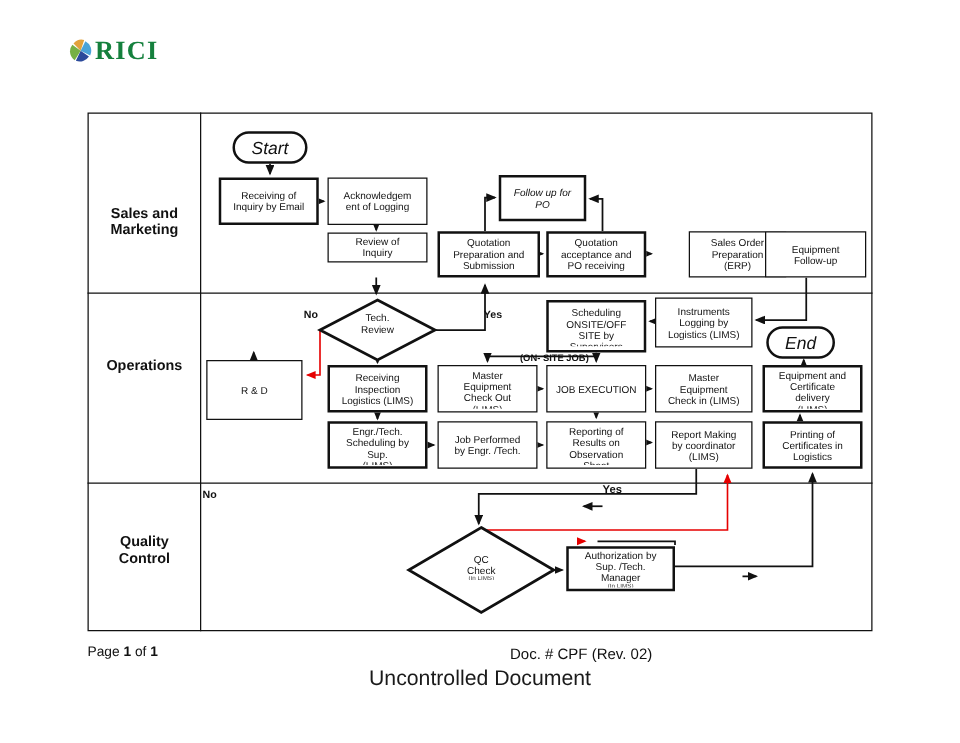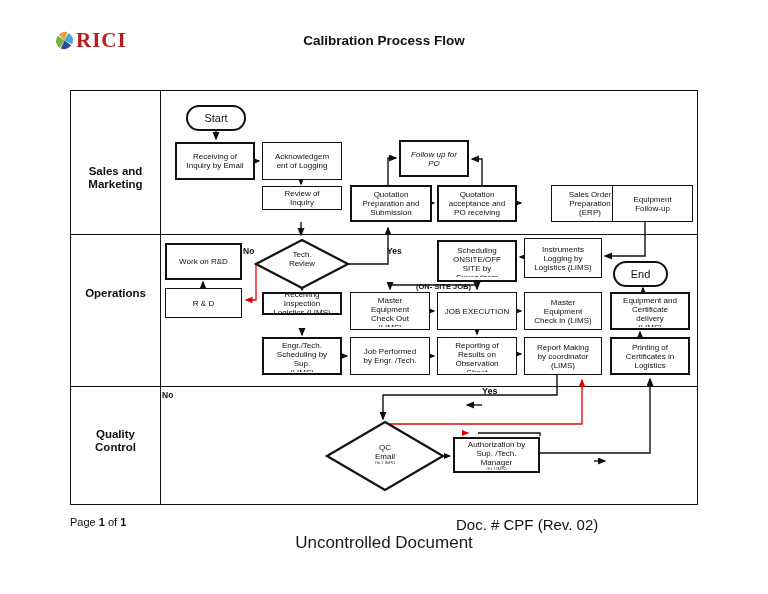--- a/index.html
+++ b/index.html
@@ -20,42 +20,42 @@
   #lane-sales{top:165px;}
   #lane-ops{top:287px;}
   #lane-qc{top:428px;}
 
   
   #wires{position:absolute;left:0;top:0;width:768px;height:594px;}
 
   
   .node{position:absolute;box-sizing:border-box;background:#fff;border:1px solid #111;display:flex;flex-direction:column;align-items:center;justify-content:center;text-align:center;font-size:8px;line-height:9px;white-space:pre-line;padding:1px 2px;overflow:hidden;}
   .b2{border-width:2px;}
-  .pill{border-radius:13px;font-size:11px;}
+  .pill{border-radius:13px;font-size:14px;font-style:italic;}
   .clipline{display:block;height:4px;overflow:hidden;line-height:9px;font-size:8px;width:100%;text-align:center;}
   .subtiny{display:block;height:3px;overflow:hidden;line-height:5px;font-size:5px;width:100%;text-align:center;color:#333;}
   .dtext{position:absolute;text-align:center;font-size:8px;line-height:9px;white-space:pre-line;}
 
   
   #n-start{left:186px;top:105px;width:60px;height:26px;}
   #n-receiving{left:175px;top:142px;width:80px;height:38px;}
   #n-ack{left:262px;top:142px;width:80px;height:38px;}
   #n-followup-po{left:399px;top:140px;width:70px;height:37px;font-style:italic;}
   #n-review{left:262px;top:186px;width:80px;height:24px;}
   #n-quote-prep{left:350px;top:185px;width:82px;height:37px;}
   #n-quote-accept{left:437px;top:185px;width:80px;height:37px;}
   #n-sales-order{left:524px;top:185px;width:78px;height:37px;margin-left:27px;}
   #n-equip-followup{left:612px;top:185px;width:81px;height:37px;}
   #n-work-rd{left:165px;top:243px;width:77px;height:37px;}
-  #n-rd{left:165px;top:288px;width:77px;height:30px;}
+  #n-rd{left:165px;top:288px;width:77px;height:48px;}
   #t-tech-review{left:272px;top:250px;width:60px;}
   #n-scheduling{left:437px;top:240px;width:80px;height:42px;}
   #n-instruments{left:524px;top:238px;width:78px;height:40px;}
   #n-end{left:613px;top:261px;width:55px;height:26px;}
-  #n-recv-inspect{left:262px;top:292px;width:80px;height:23px;}
+  #n-recv-inspect{left:262px;top:292px;width:80px;height:38px;}
   #n-master-out{left:350px;top:292px;width:80px;height:38px;}
   #n-job-exec{left:437px;top:292px;width:80px;height:38px;}
   #n-master-in{left:524px;top:292px;width:78px;height:38px;}
   #n-equip-cert{left:610px;top:292px;width:80px;height:38px;}
   #n-engr-sched{left:262px;top:337px;width:80px;height:38px;}
   #n-job-performed{left:350px;top:337px;width:80px;height:38px;}
   #n-reporting{left:437px;top:337px;width:80px;height:38px;}
   #n-report-making{left:524px;top:337px;width:78px;height:38px;}
   #n-printing{left:610px;top:337px;width:80px;height:38px;}
   #t-qc-check{left:357px;top:443px;width:56px;}
@@ -65,38 +65,37 @@
   .declbl{position:absolute;font-weight:bold;font-size:8.5px;}
   #l-no-ops{left:243px;top:246px;}
   #l-yes-ops{left:387px;top:246px;}
   #l-onsite{left:416px;top:282px;width:74px;font-size:7.5px;}
   #l-no-qc{left:162px;top:390px;}
   #l-yes-qc{left:482px;top:386px;font-size:9px;}
 
   
   #footer-page{position:absolute;left:70px;top:516px;font-size:11px;}
   #footer-page b{font-weight:bold;}
-  #footer-doc{position:absolute;left:408px;top:516px;font-size:15px;margin-left:48px;}
+  #footer-doc{position:absolute;left:408px;top:516px;font-size:12px;}
   #watermark{position:absolute;left:0;right:0;top:533px;text-align:center;font-size:17px;color:#1a1a1a;}
 </style>
 </head>
 <body>
 
 <div id="page">
 
   <div id="logo">
     <svg width="19" height="19" viewBox="0 0 20 20">
       <path d="M10 10 L4 4 A9 9 0 0 1 13 1 Z" fill="#e2a23b"></path>
       <path d="M10 10 L14 2 A9 9 0 0 1 18 14 Z" fill="#4aa3d8"></path>
       <path d="M10 10 L17 15 A9 9 0 0 1 6 18.5 Z" fill="#2b4a9b"></path>
       <path d="M10 10 L5 18 A9 9 0 0 1 3 5 Z" fill="#76b043"></path>
     </svg>
-    <span class="logo-text" style="color:#b91c1c">RICI</span>
+    <span class="logo-text" style="color:#15803d">RICI</span>
   </div>
-  <div id="title">Calibration Process Flow</div>
 
   <div id="frame" class="frameline"></div>
   <div id="vdiv" class="frameline"></div>
   <div id="hdiv1" class="frameline"></div>
   <div id="hdiv2" class="frameline"></div>
   <div id="lane-sales" class="lane-label">Sales and
 Marketing</div>
   <div id="lane-ops" class="lane-label">Operations</div>
   <div id="lane-qc" class="lane-label">Quality
 Control</div>
@@ -166,21 +165,20 @@
 Submission</span></div>
   <div id="n-quote-accept" class="node b2"><span>Quotation
 acceptance and
 PO receiving</span></div>
   <div id="n-sales-order" class="node"><span>Sales Order
 Preparation
 (ERP)</span></div>
   <div id="n-equip-followup" class="node"><span>Equipment
 Follow-up</span></div>
 
-  <div id="n-work-rd" class="node b2"><span>Work on R&amp;D</span></div>
   <div id="n-rd" class="node"><span>R &amp; D</span></div>
   <div id="t-tech-review" class="dtext">Tech.
 Review</div>
   <div id="n-scheduling" class="node b2"><span>Scheduling
 ONSITE/OFF
 SITE by</span><span class="clipline">Supervisors</span></div>
   <div id="n-instruments" class="node"><span>Instruments
 Logging by
 Logistics (LIMS)</span></div>
   <div id="n-end" class="node pill b2"><span>End</span></div>
@@ -206,21 +204,21 @@
 Results on
 Observation</span><span class="clipline">Sheet</span></div>
   <div id="n-report-making" class="node"><span>Report Making
 by coordinator
 (LIMS)</span></div>
   <div id="n-printing" class="node b2"><span>Printing of
 Certificates in
 Logistics</span></div>
 
   <div id="t-qc-check" class="dtext"><span>QC
-Email</span><span class="subtiny">(In LIMS)</span></div>
+Check</span><span class="subtiny">(In LIMS)</span></div>
   <div id="n-auth" class="node b2"><span>Authorization by
 Sup. /Tech.
 Manager</span><span class="subtiny">(In LIMS)</span></div>
 
   <div id="l-no-ops" class="declbl">No</div>
   <div id="l-yes-ops" class="declbl">Yes</div>
   <div id="l-onsite" class="declbl">(ON- SITE JOB)</div>
   <div id="l-no-qc" class="declbl">No</div>
   <div id="l-yes-qc" class="declbl">Yes</div>
 

